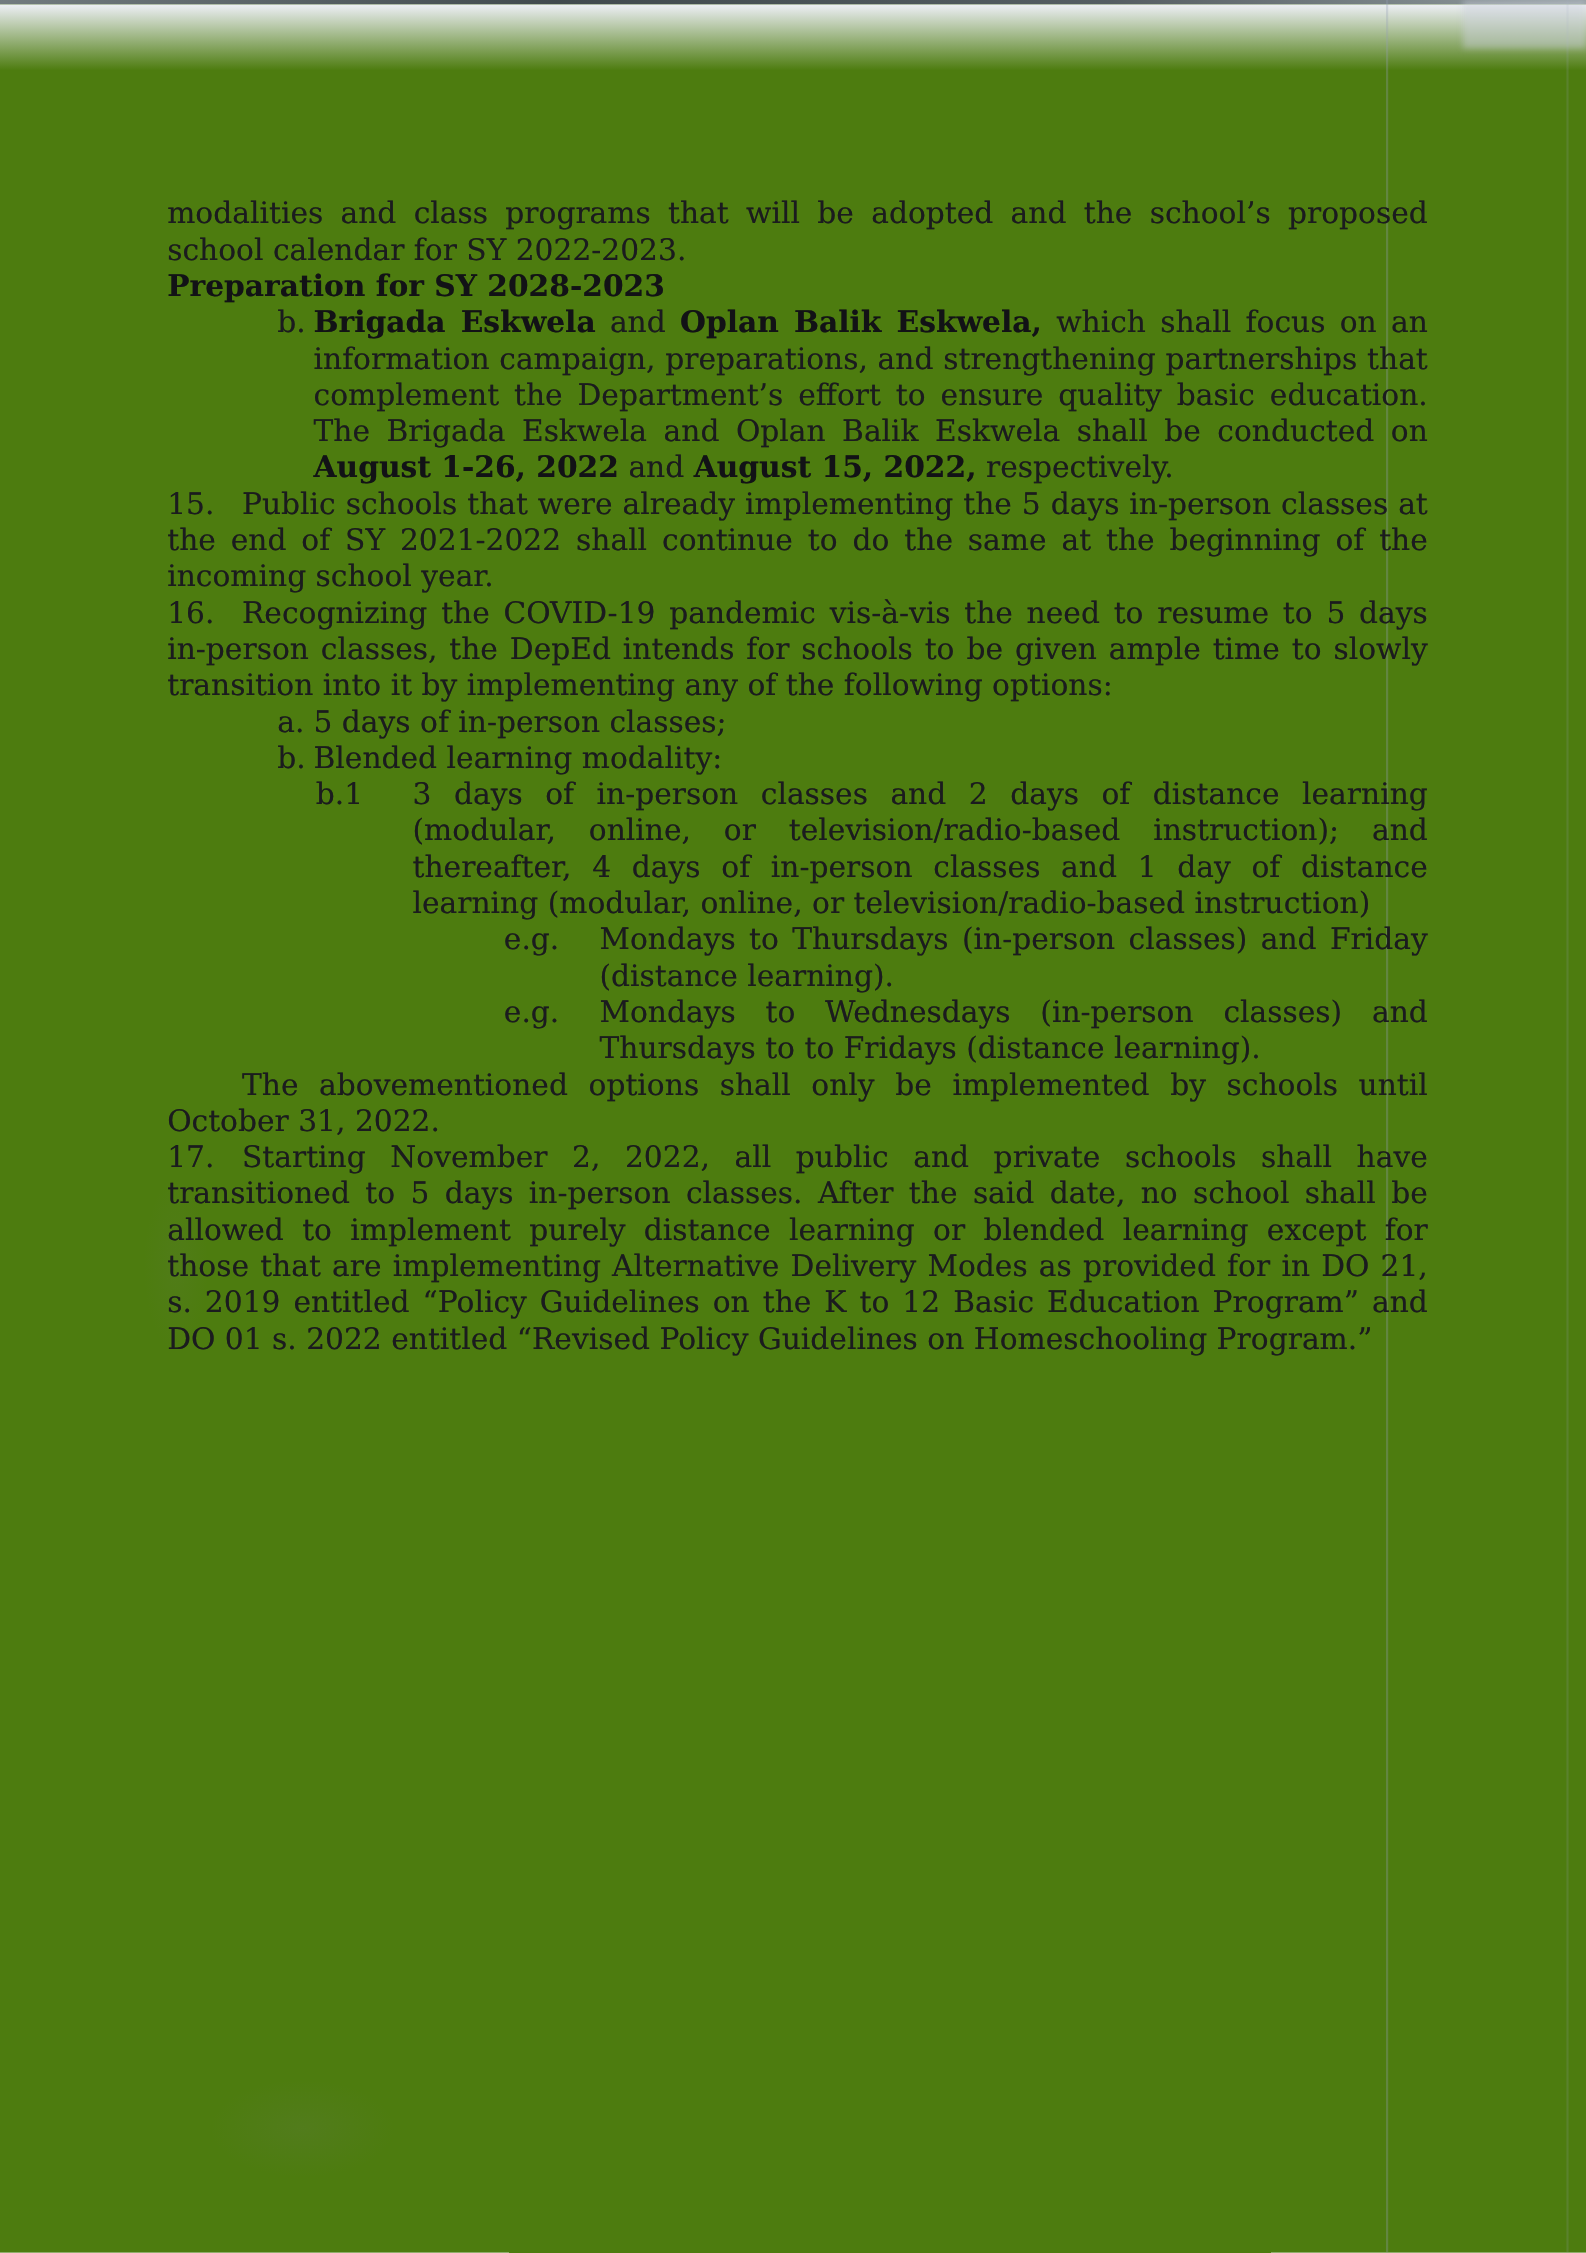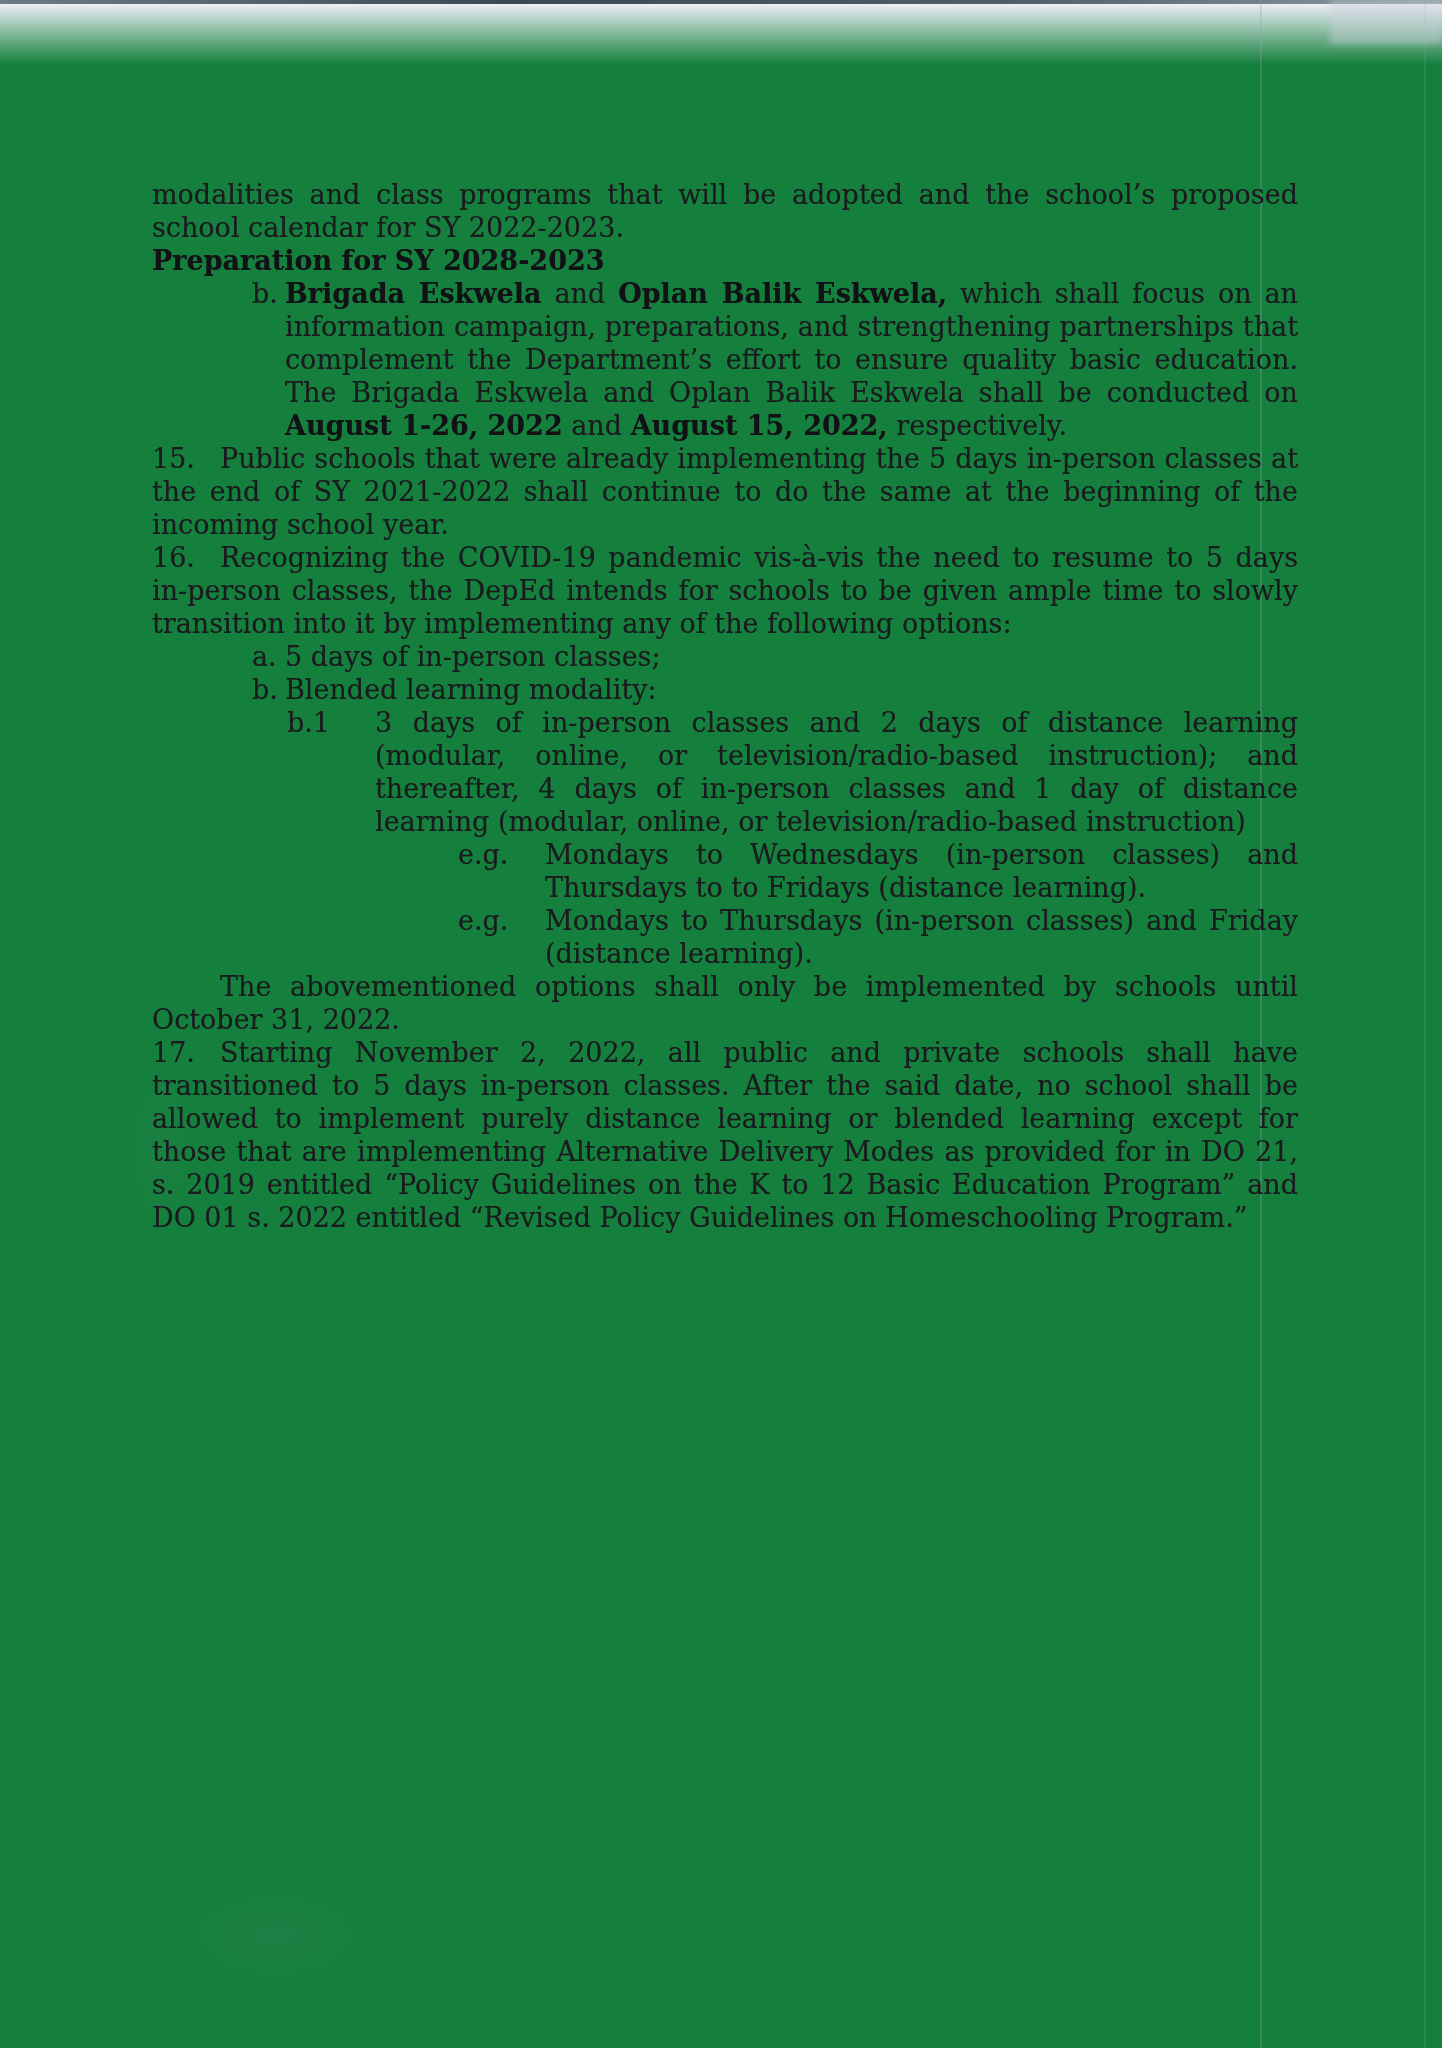--- a/index.html
+++ b/index.html
@@ -4,21 +4,21 @@
 <style>
   html, body {
     margin: 0;
     padding: 0;
     background: #ffffff;
   }
   .page {
     position: relative;
     width: 1442px;
     height: 2048px;
-    background: #15803d;
+    background: #4d7c0f;
     overflow: hidden;
     font-family: "DejaVu Serif", "Liberation Serif", serif;
     color: #1b1b1f;
   }
   
   .scan-top-line {
     position: absolute; top: 0; left: 0; width: 100%; height: 4px;
     background: linear-gradient(to right, #767b8c, #3f4455 35%, #555a6c 70%, #9aa0b0);
     opacity: .9;
   }
@@ -113,23 +113,23 @@
     <p class="para mb29"><span class="num">15.</span><span>Public schools that were already implementing the 5 days in-person classes at the end of SY 2021-2022 shall continue to do the same at the beginning of the incoming school year.</span></p>
 
     <p class="para"><span class="num">16.</span><span>Recognizing the COVID-19 pandemic vis-à-vis the need to resume to 5 days in-person classes, the DepEd intends for schools to be given ample time to slowly transition into it by implementing any of the following options:</span></p>
 
     <p class="lvl-abc"><span class="marker">a.</span><span>5 days of in-person classes;</span></p>
 
     <p class="lvl-abc mb30"><span class="marker">b.</span><span>Blended learning modality:</span></p>
 
     <p class="lvl-b1"><span class="marker">b.1</span><span>3 days of in-person classes and 2 days of distance learning (modular, online, or television/radio-based instruction); and thereafter, 4 days of in-person classes and 1 day of distance learning (modular, online, or television/radio-based instruction)</span></p>
 
+    <p class="lvl-eg mb30"><span class="marker">e.g.</span><span>Mondays to Thursdays (in-person classes) and Friday (distance learning).</span></p>
+
     <p class="lvl-eg"><span class="marker">e.g.</span><span>Mondays to Wednesdays (in-person classes) and Thursdays to to Fridays (distance learning).</span></p>
-
-    <p class="lvl-eg mb30"><span class="marker">e.g.</span><span>Mondays to Thursdays (in-person classes) and Friday (distance learning).</span></p>
 
 
     <p class="indent-first">The abovementioned options shall only be implemented by schools until October 31, 2022.</p>
 
     <p class="para"><span class="num">17.</span><span>Starting November 2, 2022, all public and private schools shall have transitioned to 5 days in-person classes.  After the said date, no school shall be allowed to implement purely distance learning or blended learning except for those that are implementing Alternative Delivery Modes as provided for in DO 21, s. 2019 entitled “Policy Guidelines on the K to 12 Basic Education Program” and DO 01 s. 2022 entitled “Revised Policy Guidelines on Homeschooling Program.”</span></p>
 
   </div>
 </div>
 
 </body></html>

